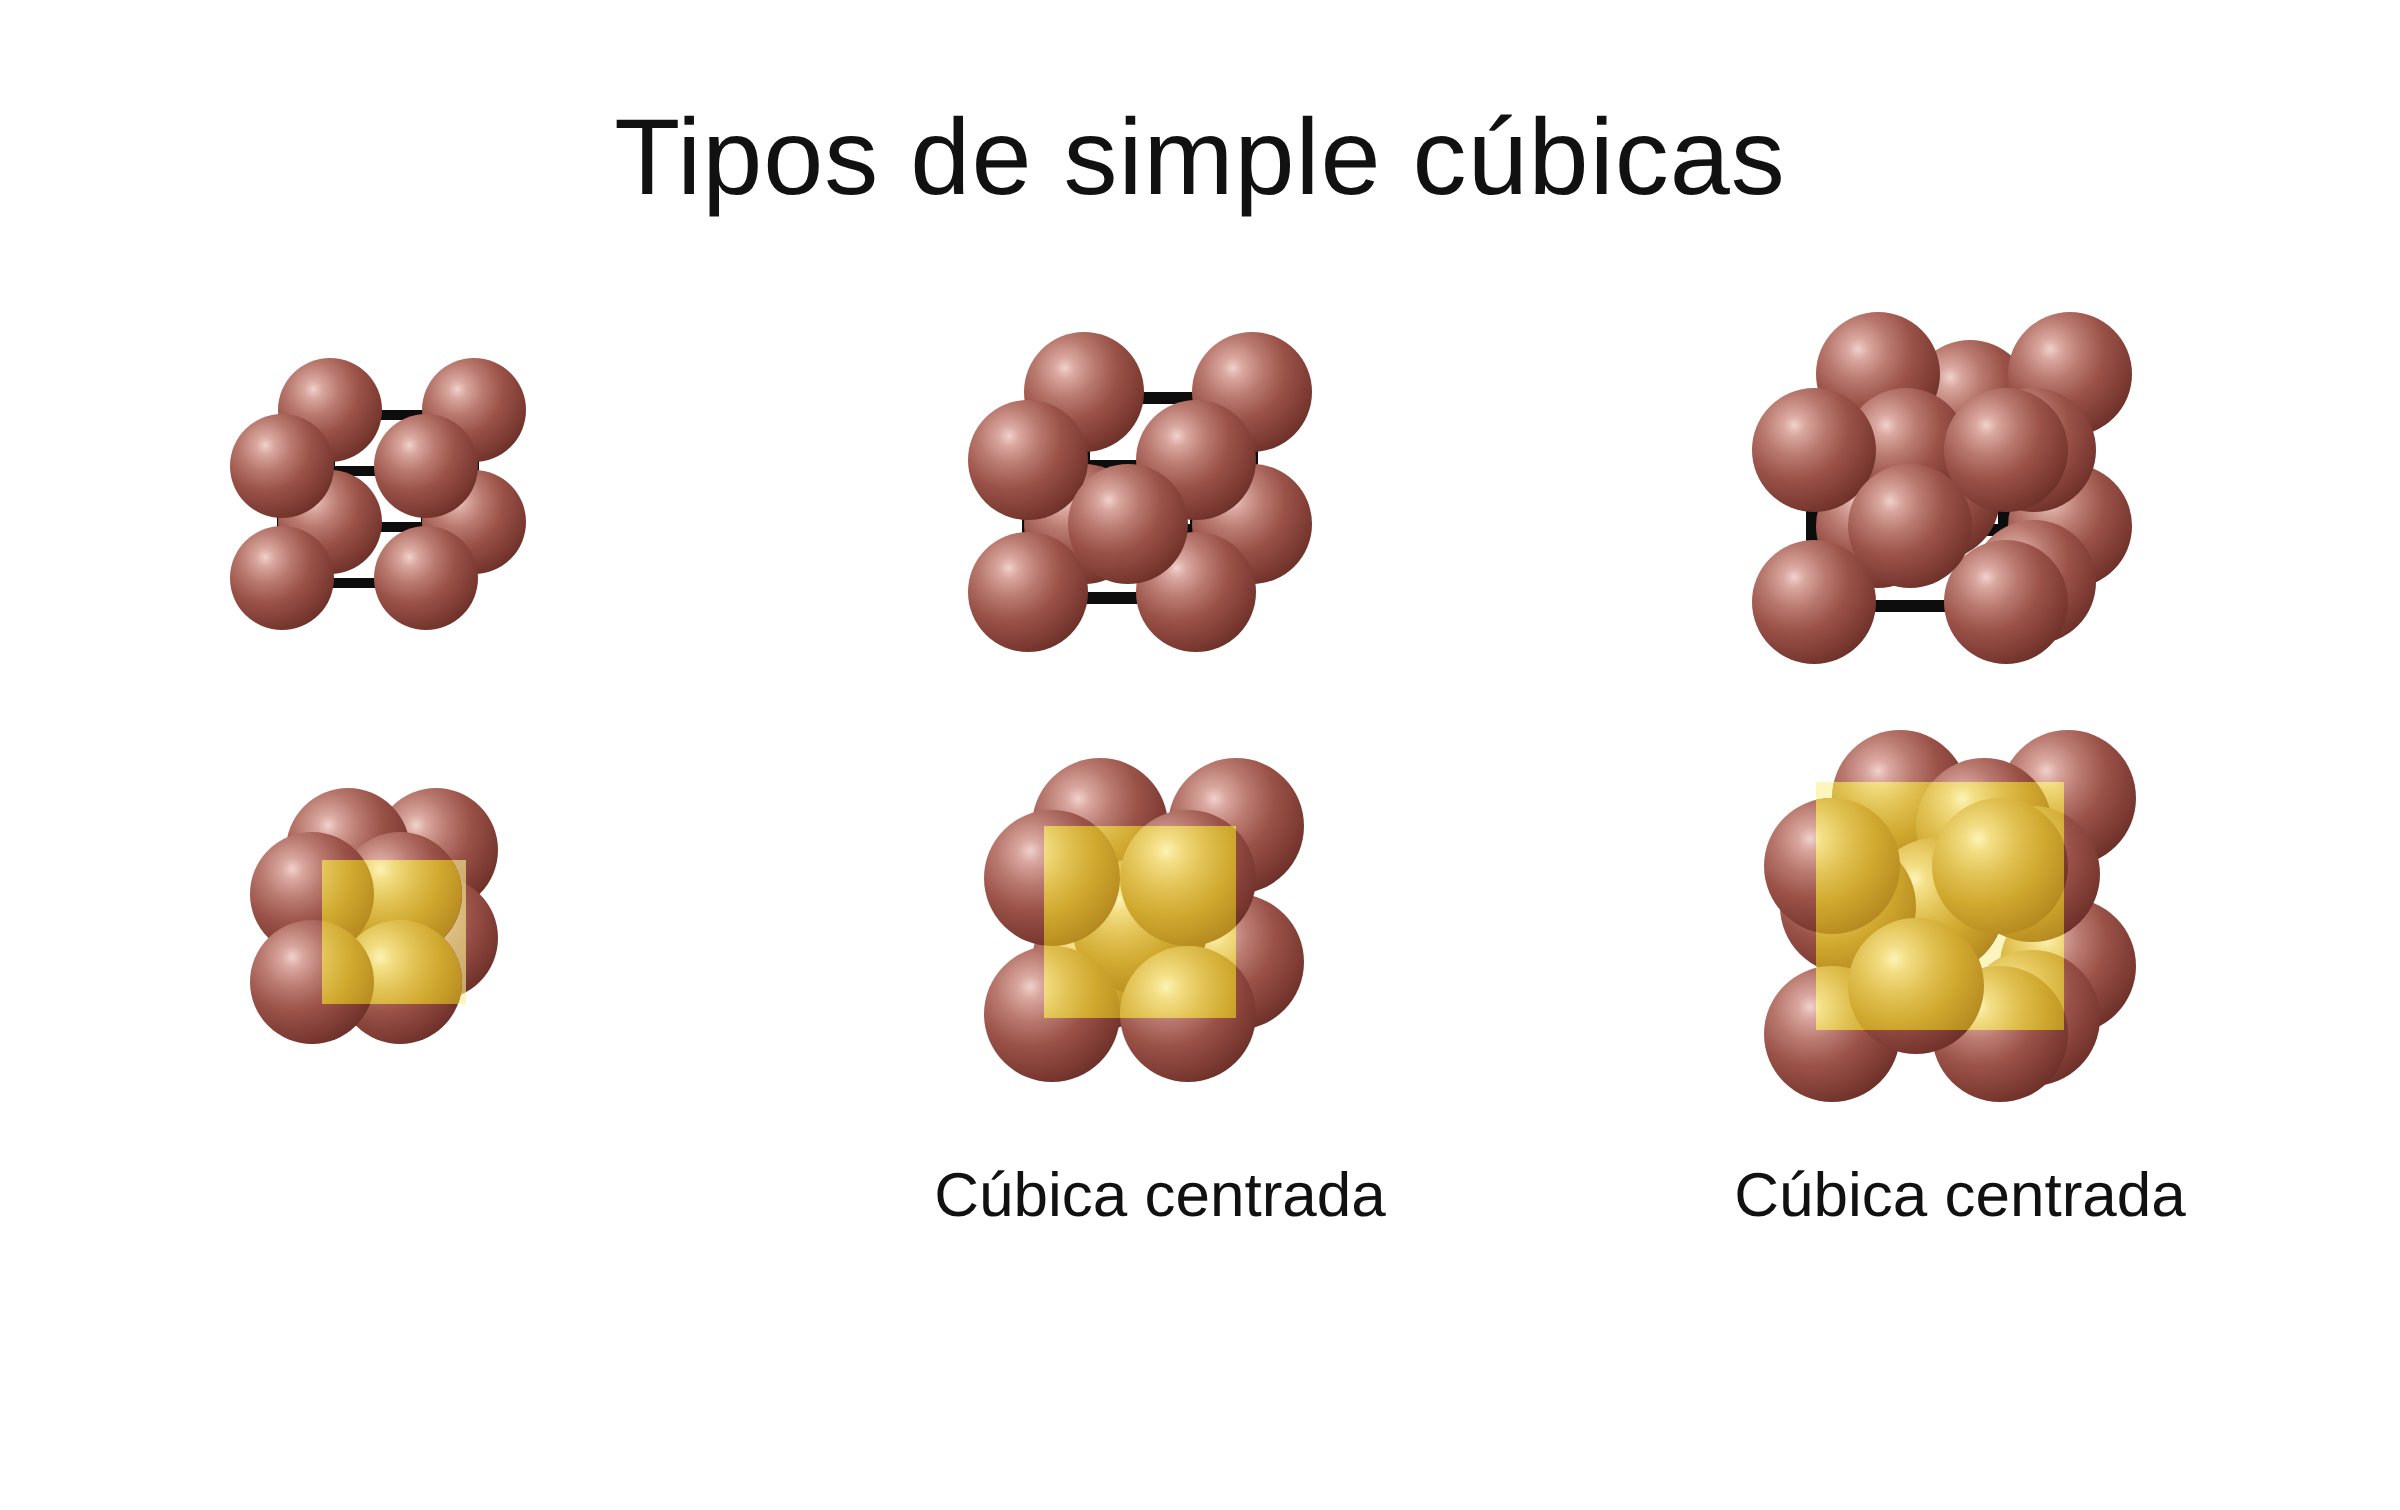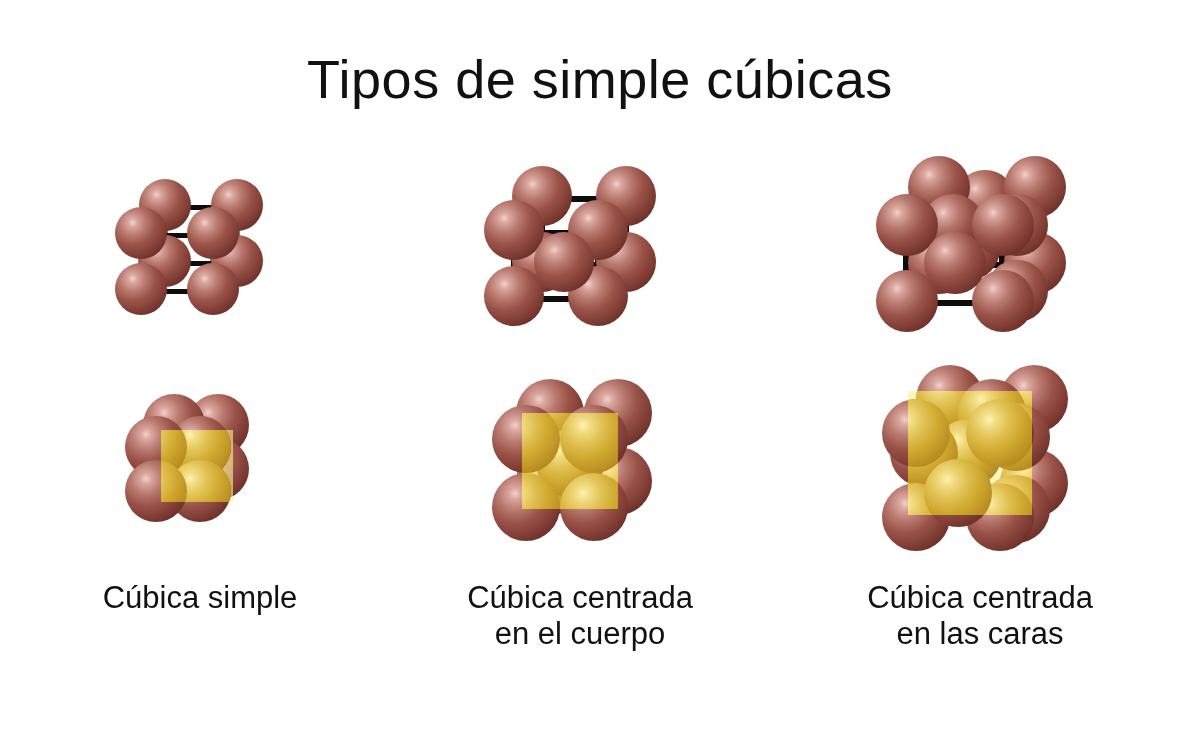--- a/index.html
+++ b/index.html
@@ -176,23 +176,20 @@
 
       <div class="gold-clip" style="left:36px;top:42px;width:72px;height:72px;">
         <div class="atom gold" style="left:8px;top:-14px;width:62px;height:62px;"></div>
         <div class="atom gold" style="left:-36px;top:-14px;width:62px;height:62px;"></div>
         <div class="atom gold" style="left:8px;top:30px;width:62px;height:62px;"></div>
         <div class="atom gold" style="left:-36px;top:30px;width:62px;height:62px;"></div>
       </div>
     </div>
   </div>
 
-  <div class="cell-label">
-    <div>Cúbica simple</div>
-  </div>
 </div>
 
 <div class="cell-column" id="column-body-centered">
 
   <div class="wireframe-stage">
     <div class="stage-inner" style="width:176px;height:176px;">
       <div class="bond" style="left:50px;top:36px;width:84px;height:6px;"></div>
       <div class="bond" style="left:50px;top:36px;width:68px;height:6px;transform:rotate(90deg);"></div>
       <div class="bond" style="left:134px;top:36px;width:68px;height:6px;transform:rotate(90deg);"></div>
       <div class="bond" style="left:50px;top:102px;width:84px;height:6px;"></div>
@@ -243,21 +240,20 @@
         <div class="atom gold" style="left:38px;top:-8px;width:68px;height:68px;"></div>
         <div class="atom gold" style="left:-30px;top:-8px;width:68px;height:68px;"></div>
         <div class="atom gold" style="left:38px;top:60px;width:68px;height:68px;"></div>
         <div class="atom gold" style="left:-30px;top:60px;width:68px;height:68px;"></div>
       </div>
     </div>
   </div>
 
   <div class="cell-label">
     <div>Cúbica centrada</div>
-    <div>en el cuerpo</div>
   </div>
 </div>
 
 <div class="cell-column" id="column-face-centered">
 
   <div class="wireframe-stage">
     <div class="stage-inner" style="width:200px;height:200px;">
       <div class="bond" style="left:58px;top:38px;width:96px;height:6px;"></div>
       <div class="bond" style="left:58px;top:38px;width:78px;height:6px;transform:rotate(90deg);"></div>
       <div class="bond" style="left:154px;top:38px;width:78px;height:6px;transform:rotate(90deg);"></div>
@@ -329,15 +325,14 @@
         <div class="atom gold" style="left:-26px;top:8px;width:68px;height:68px;"></div>
         <div class="atom gold" style="left:58px;top:92px;width:68px;height:68px;"></div>
         <div class="atom gold" style="left:-26px;top:92px;width:68px;height:68px;"></div>
         <div class="atom gold" style="left:16px;top:68px;width:68px;height:68px;"></div>
       </div>
     </div>
   </div>
 
   <div class="cell-label">
     <div>Cúbica centrada</div>
-    <div>en las caras</div>
   </div>
 </div>
 
 </body></html>

